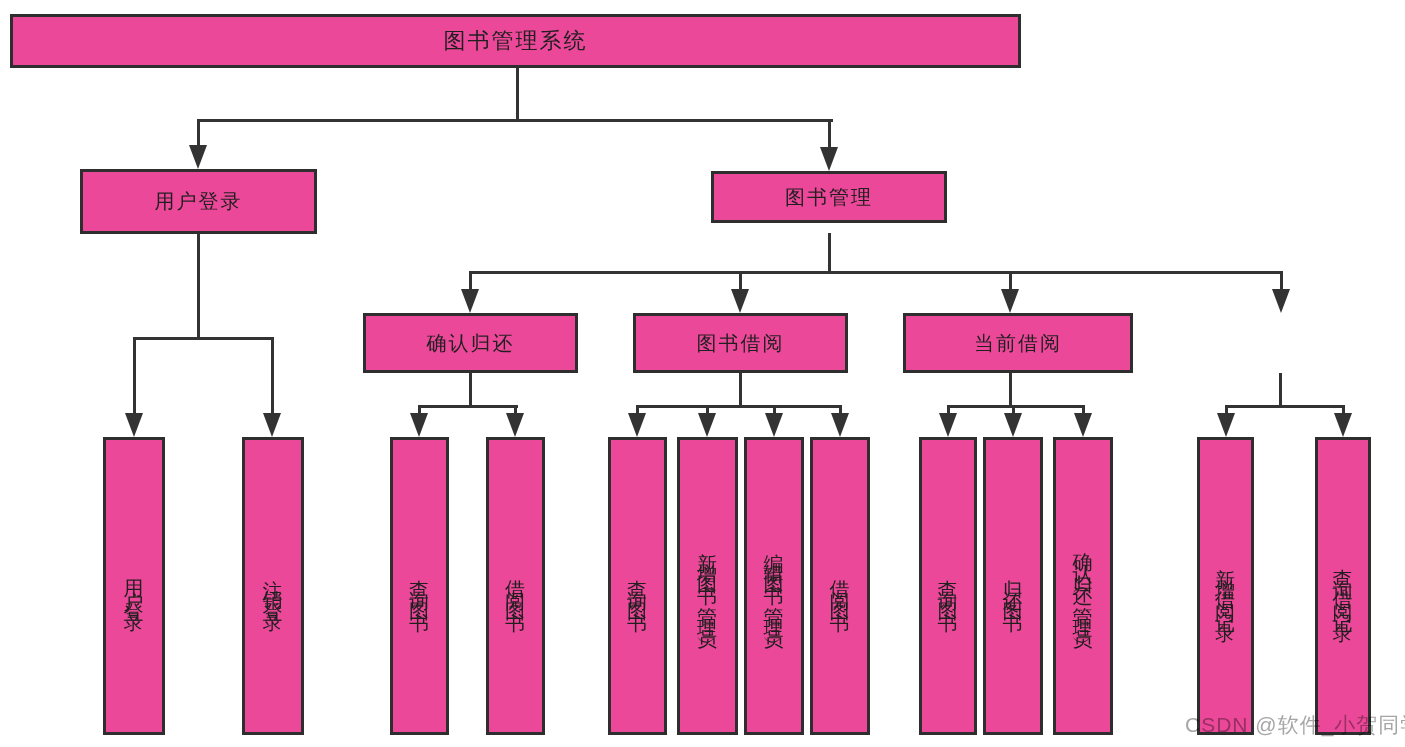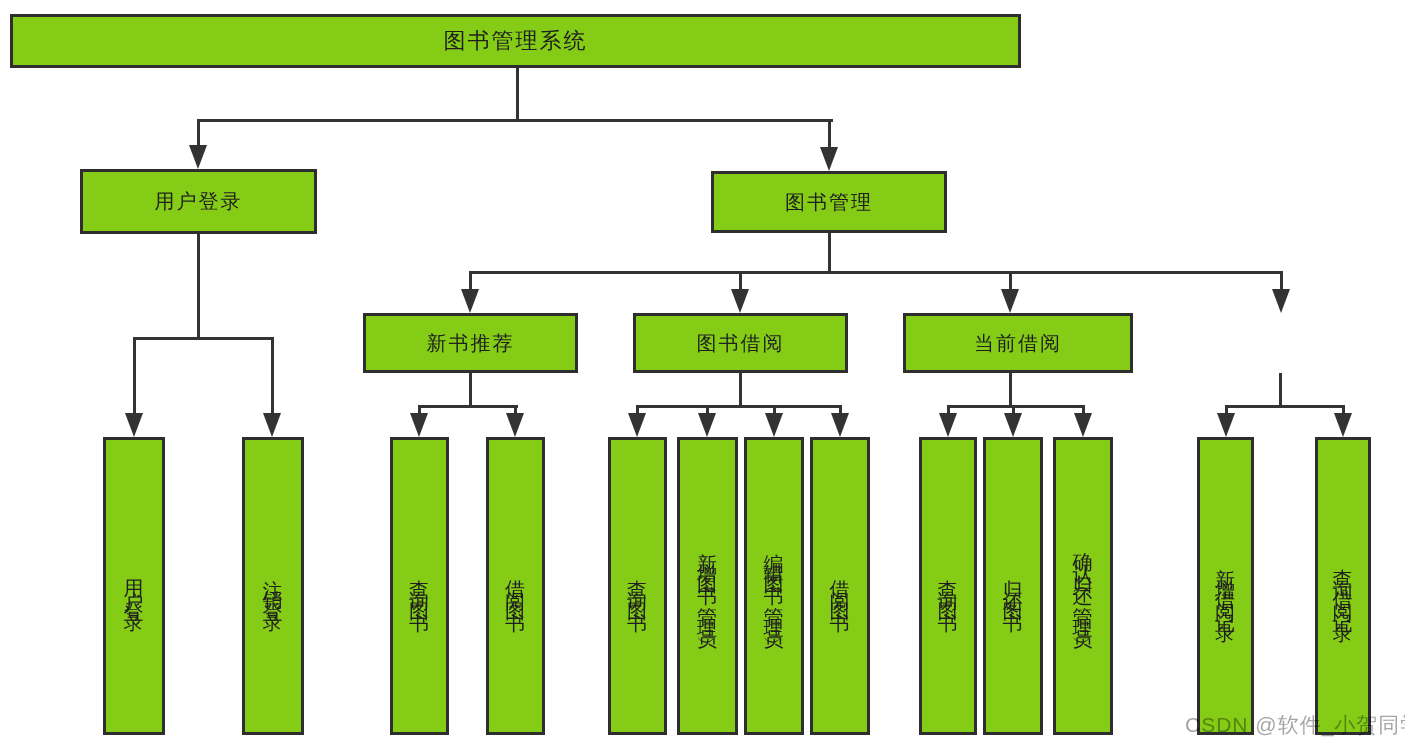--- a/index.html
+++ b/index.html
@@ -1,21 +1,21 @@
 <!DOCTYPE html>
 <html><head>
 <meta charset="utf-8">
 <style>
   html,body{margin:0;padding:0;background:#ffffff;}
   .stage{
     position:relative;width:1405px;height:747px;background:#ffffff;
     font-family:"Liberation Sans","DejaVu Sans",sans-serif;color:#1f1f1f;overflow:hidden;
   }
   .box{
-    position:absolute;box-sizing:border-box;border:3px solid #2e2e2e;background:#84cc16;
+    position:absolute;box-sizing:border-box;border:3px solid #2e2e2e;background:#ec4899;
     display:flex;align-items:center;justify-content:center;
     font-size:20px;letter-spacing:2px;z-index:2;
   }
   .root{font-size:22px;}
   .vbox{
     writing-mode:vertical-lr;text-orientation:mixed;
     letter-spacing:11px;font-size:20px;line-height:1;
   }
   .hline{position:absolute;height:3px;background:#333333;z-index:1;}
   .vline{position:absolute;width:3px;background:#333333;z-index:1;}
@@ -90,23 +90,23 @@
   <div class="vline" style="left:1279px;top:373px;height:32px;"></div>
   <div class="hline" style="left:1225px;top:405px;width:120px;"></div>
   <div class="vline" style="left:1225px;top:405px;height:10px;"></div>
   <div class="arrow" style="left:1217px;top:413px;"></div>
   <div class="vline" style="left:1342px;top:405px;height:10px;"></div>
   <div class="arrow" style="left:1334px;top:413px;"></div>
 
   <div class="box root" style="left:10px;top:14px;width:1011px;height:54px;">图书管理系统</div>
 
   <div class="box" style="left:80px;top:169px;width:237px;height:65px;">用户登录</div>
-  <div class="box" style="left:711px;top:171px;width:236px;height:62px;">图书管理</div>
+  <div class="box" style="left:711px;top:171px;width:236px;height:52px;">图书管理</div>
 
-  <div class="box" style="left:363px;top:313px;width:215px;height:60px;">新书推荐</div>
+  <div class="box" style="left:363px;top:313px;width:215px;height:60px;">确认归还</div>
   <div class="box" style="left:633px;top:313px;width:215px;height:60px;">图书借阅</div>
   <div class="box" style="left:903px;top:313px;width:230px;height:60px;">当前借阅</div>
 
   <div class="box vbox" style="left:103px;top:437px;width:62px;height:298px;">用户登录</div>
   <div class="box vbox" style="left:242px;top:437px;width:62px;height:298px;">注销登录</div>
 
   <div class="box vbox" style="left:390px;top:437px;width:59px;height:298px;">查询图书</div>
   <div class="box vbox" style="left:486px;top:437px;width:59px;height:298px;">借阅图书</div>
 
   <div class="box vbox" style="left:608px;top:437px;width:59px;height:298px;">查询图书</div>

